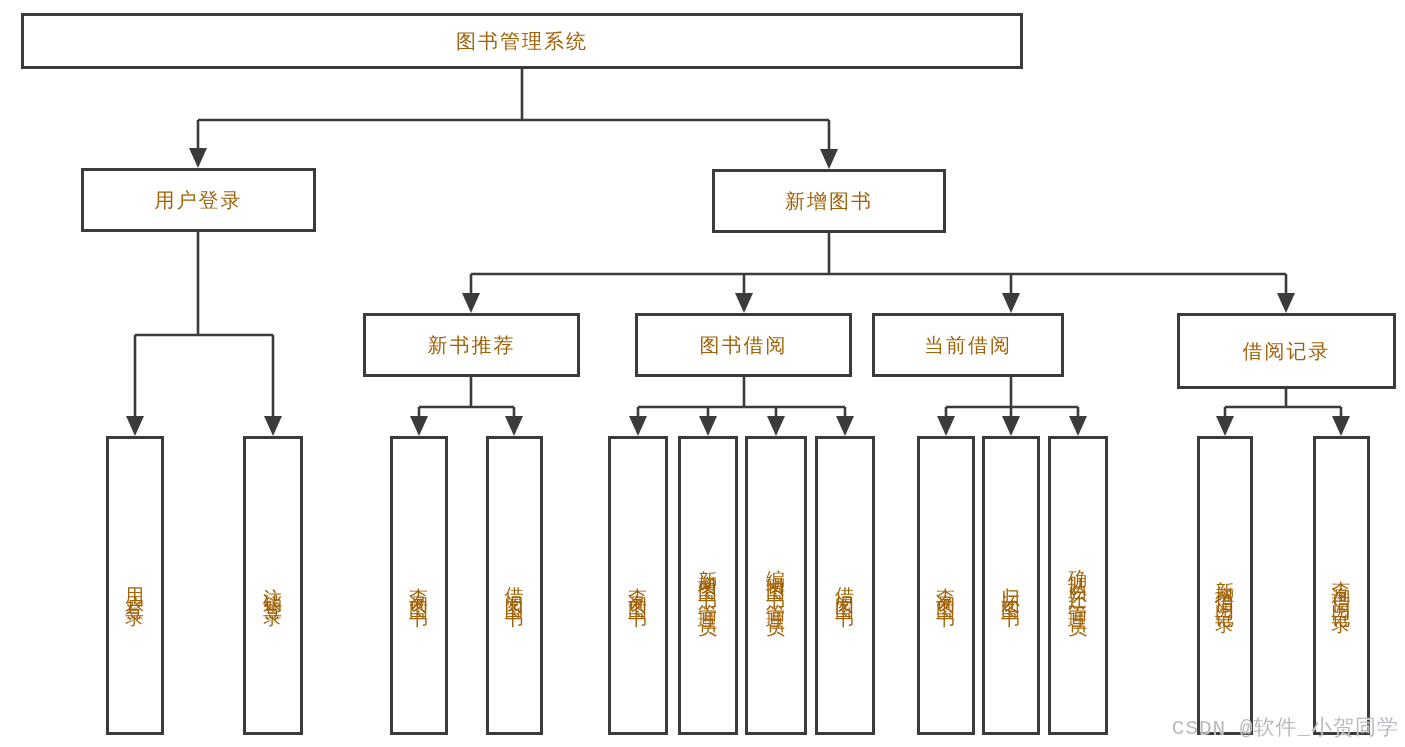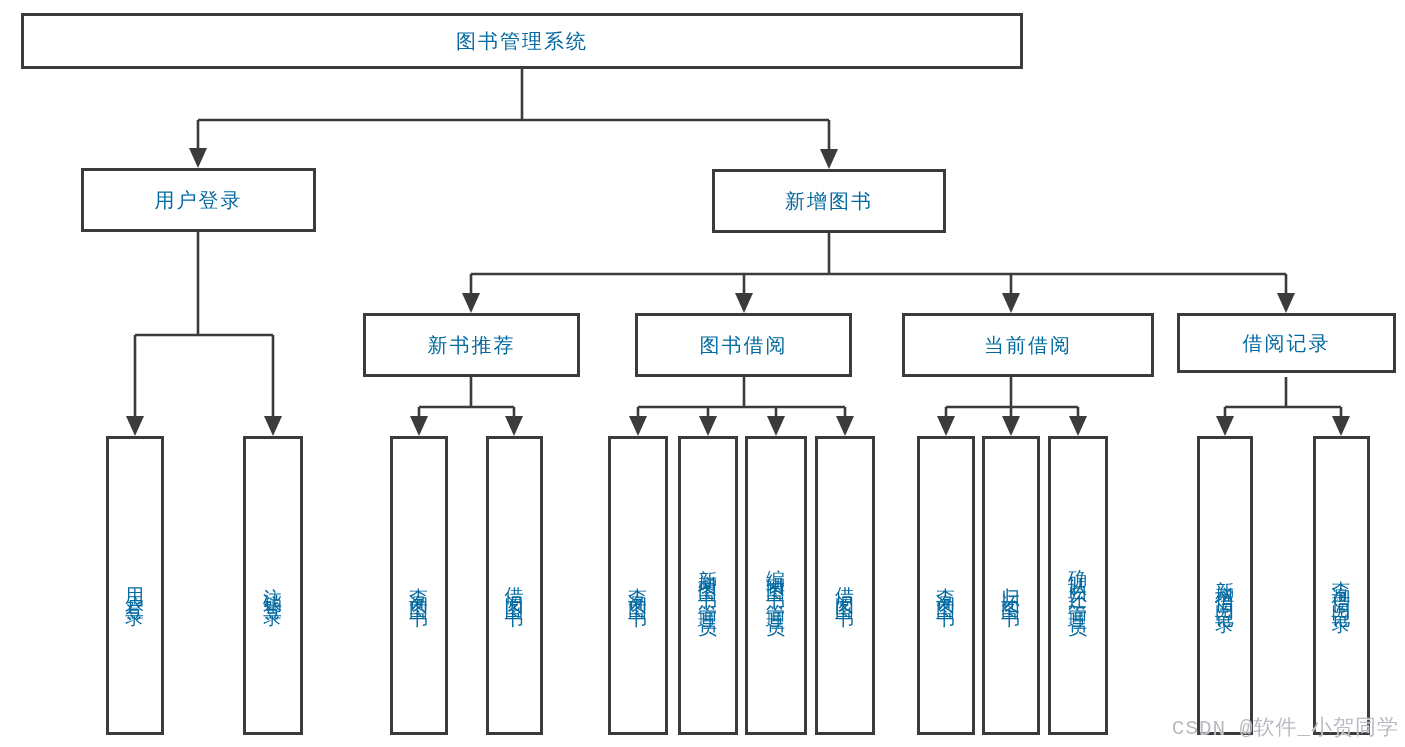--- a/index.html
+++ b/index.html
@@ -4,21 +4,21 @@
 <style>
   html,body{margin:0;padding:0;background:#ffffff;}
   body{font-family:"Liberation Sans","DejaVu Sans",sans-serif;}
   .canvas{position:relative;width:1405px;height:747px;background:#ffffff;overflow:hidden;}
   .box{
     position:absolute;
     background:#ffffff;
     border:3px solid #3b3b3b;
     box-sizing:border-box;
     display:flex;align-items:center;justify-content:center;
-    color:#0369a1;
+    color:#a16207;
   }
   .hbox span{font-size:20px;letter-spacing:2px;white-space:nowrap;}
   .leaf span{
     writing-mode:vertical-rl;
     text-orientation:mixed;
     font-size:19px;
     letter-spacing:7px;
     line-height:1;
   }
   .connectors{position:absolute;left:0;top:0;}
@@ -107,24 +107,24 @@
   <div class="box hbox" style="left:712px;top:169px;width:234px;height:64px">
     <span>新增图书</span>
   </div>
 
   <div class="box hbox" style="left:363px;top:313px;width:217px;height:64px">
     <span>新书推荐</span>
   </div>
   <div class="box hbox" style="left:635px;top:313px;width:217px;height:64px">
     <span>图书借阅</span>
   </div>
-  <div class="box hbox" style="left:902px;top:313px;width:252px;height:64px">
+  <div class="box hbox" style="left:872px;top:313px;width:192px;height:64px">
     <span>当前借阅</span>
   </div>
-  <div class="box hbox" style="left:1177px;top:313px;width:219px;height:60px">
+  <div class="box hbox" style="left:1177px;top:313px;width:219px;height:76px">
     <span>借阅记录</span>
   </div>
 
   <div class="box leaf" style="left:106px;top:436px;width:58px;height:299px">
     <span>用户登录</span>
   </div>
   <div class="box leaf" style="left:243px;top:436px;width:60px;height:299px">
     <span>注销登录</span>
   </div>
   <div class="box leaf" style="left:390px;top:436px;width:58px;height:299px">

